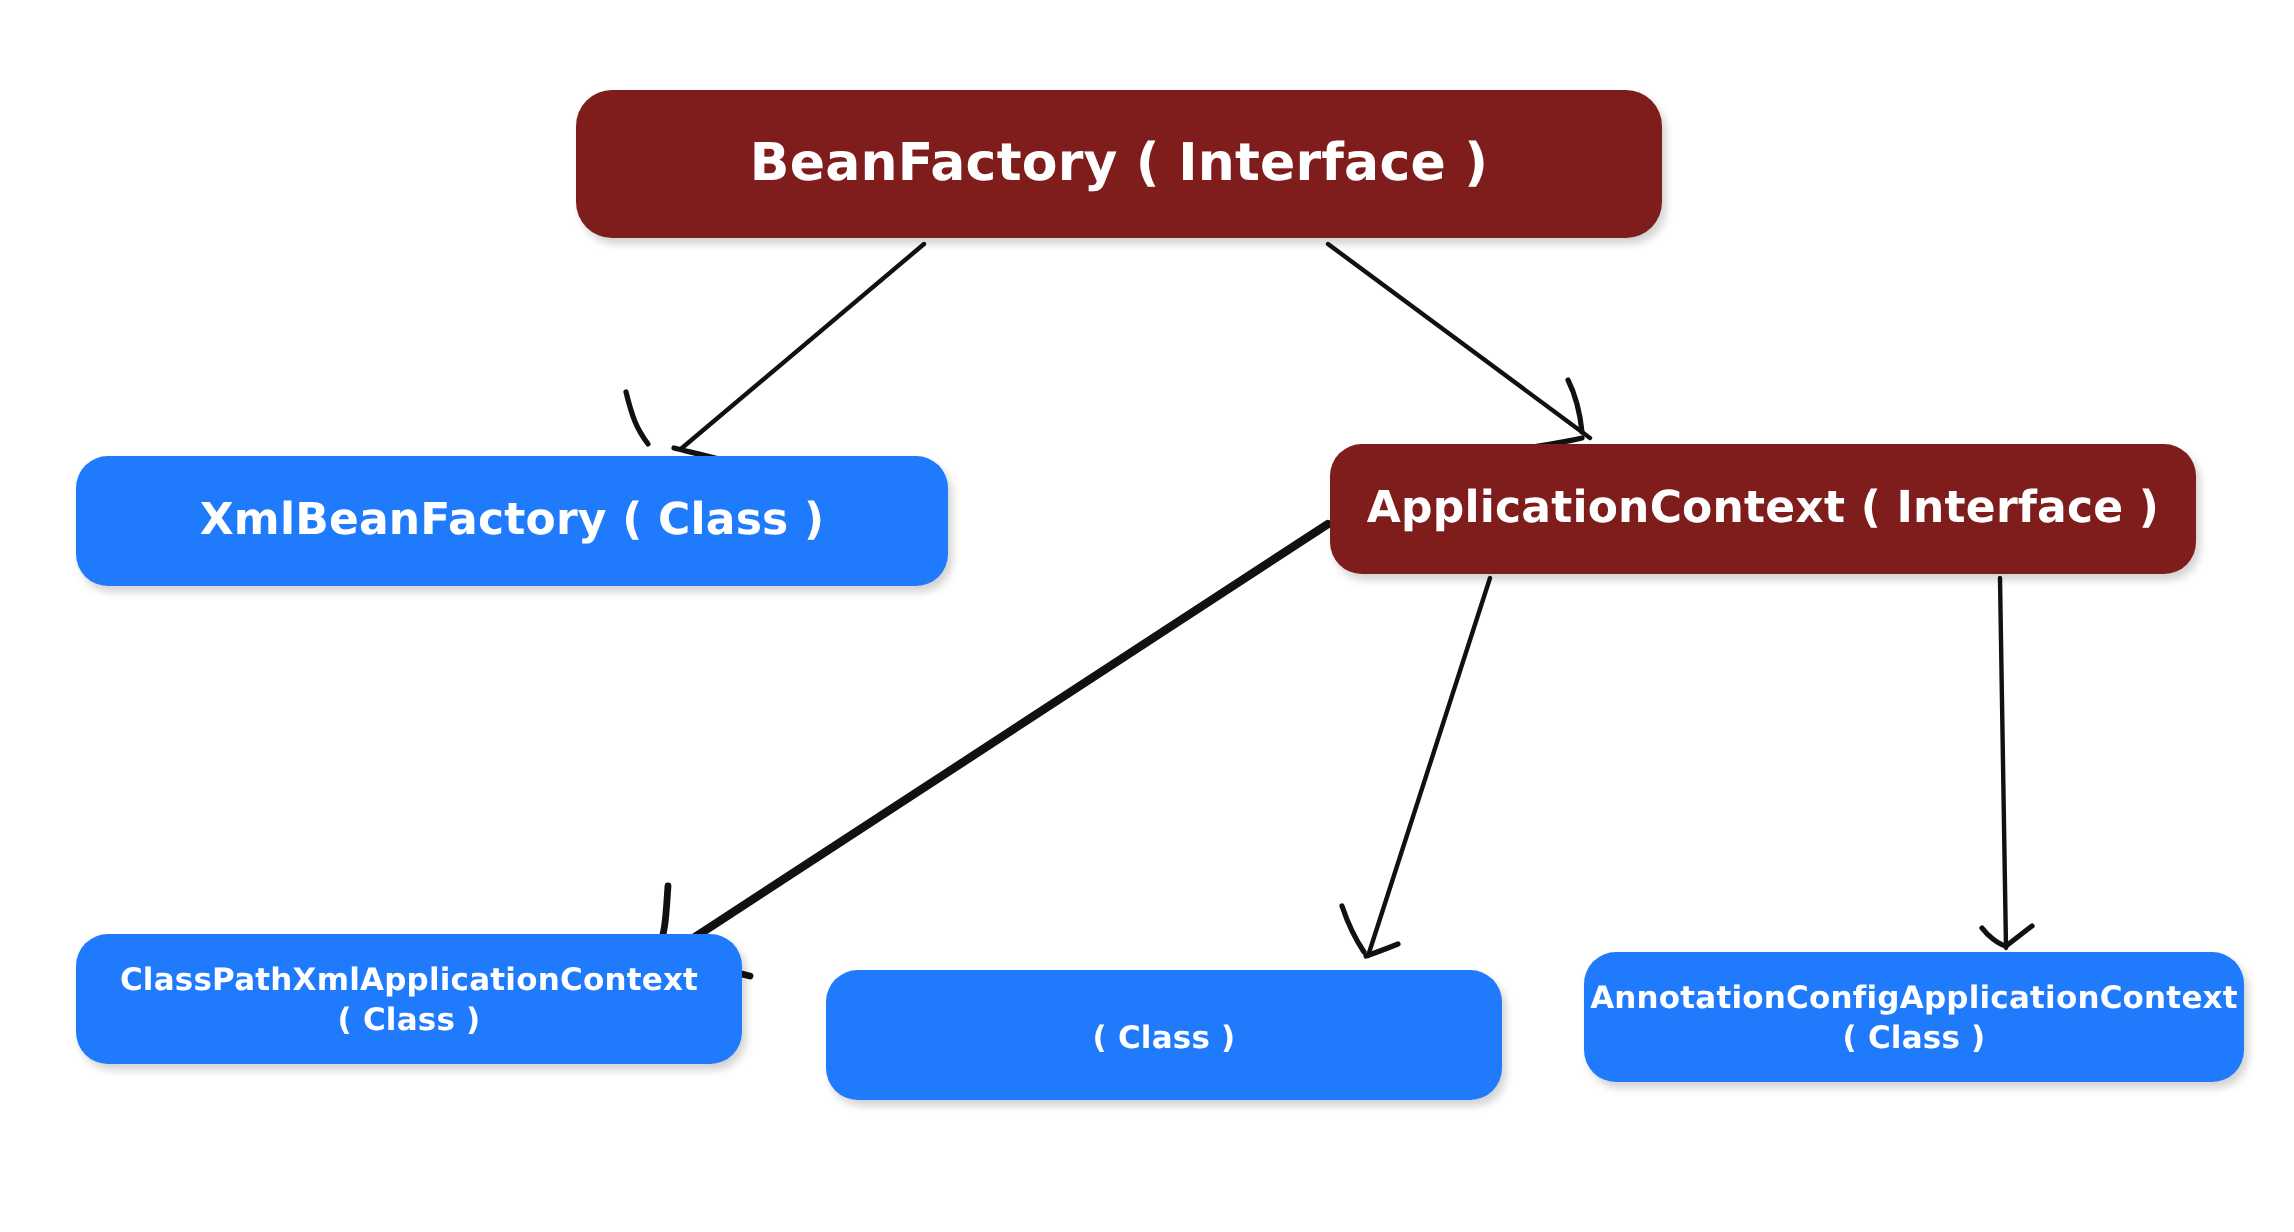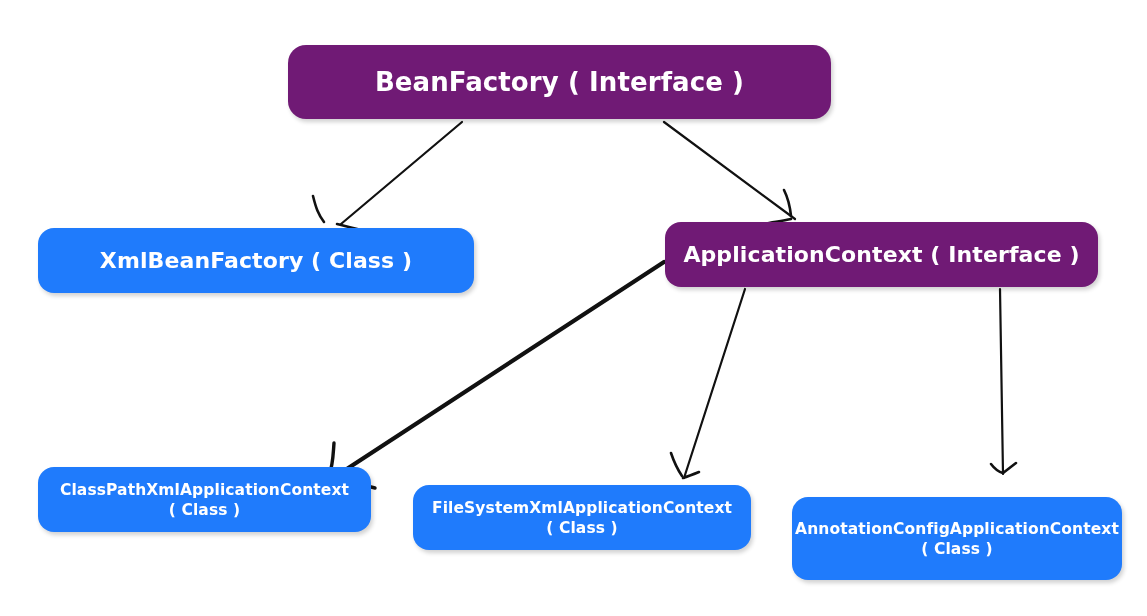--- a/index.html
+++ b/index.html
@@ -40,21 +40,21 @@
     letter-spacing: 0.1px;
     z-index: 2;
   }
   .node .line1,
   .node .line2 {
     display: block;
     font-weight: bold;
     white-space: nowrap;
   }
   .node-interface {
-    background: #701a75;
+    background: #7f1d1d;
   }
   .node-class {
     background: #1f7bfc;
   }
 
   
   #node-beanfactory {
     left: 288px;
     top: 45px;
     width: 543px;
@@ -86,23 +86,23 @@
     height: 65px;
   }
   #node-filesystemxml {
     left: 413px;
     top: 485px;
     width: 338px;
     height: 65px;
   }
   #node-annotationconfig {
     left: 792px;
-    top: 497px;
+    top: 476px;
     width: 330px;
-    height: 83px;
+    height: 65px;
   }
   #node-classpathxml .line1,
   #node-filesystemxml .line1,
   #node-annotationconfig .line1 { font-size: 15.5px; }
   #node-classpathxml .line2,
   #node-filesystemxml .line2,
   #node-annotationconfig .line2 { font-size: 15.5px; margin-top: 2px; }
 </style>
 </head>
 <body>
@@ -153,21 +153,20 @@
   <div class="node node-class" id="node-xmlbeanfactory">
     <span class="line1">XmlBeanFactory ( Class )</span>
   </div>
 
   <div class="node node-class" id="node-classpathxml">
     <span class="line1">ClassPathXmlApplicationContext</span>
     <span class="line2">( Class )</span>
   </div>
 
   <div class="node node-class" id="node-filesystemxml">
-    <span class="line1">FileSystemXmlApplicationContext</span>
     <span class="line2">( Class )</span>
   </div>
 
   <div class="node node-class" id="node-annotationconfig">
     <span class="line1">AnnotationConfigApplicationContext</span>
     <span class="line2">( Class )</span>
   </div>
 
 </div>
 

